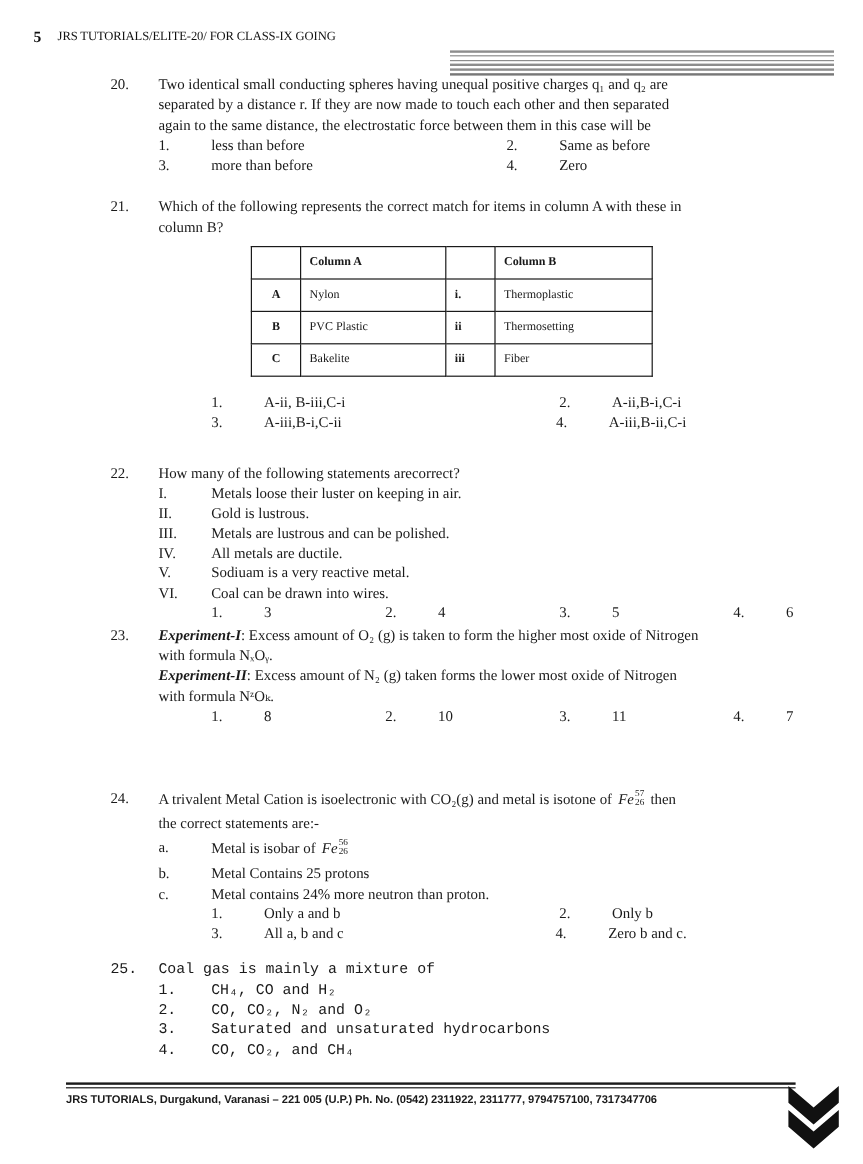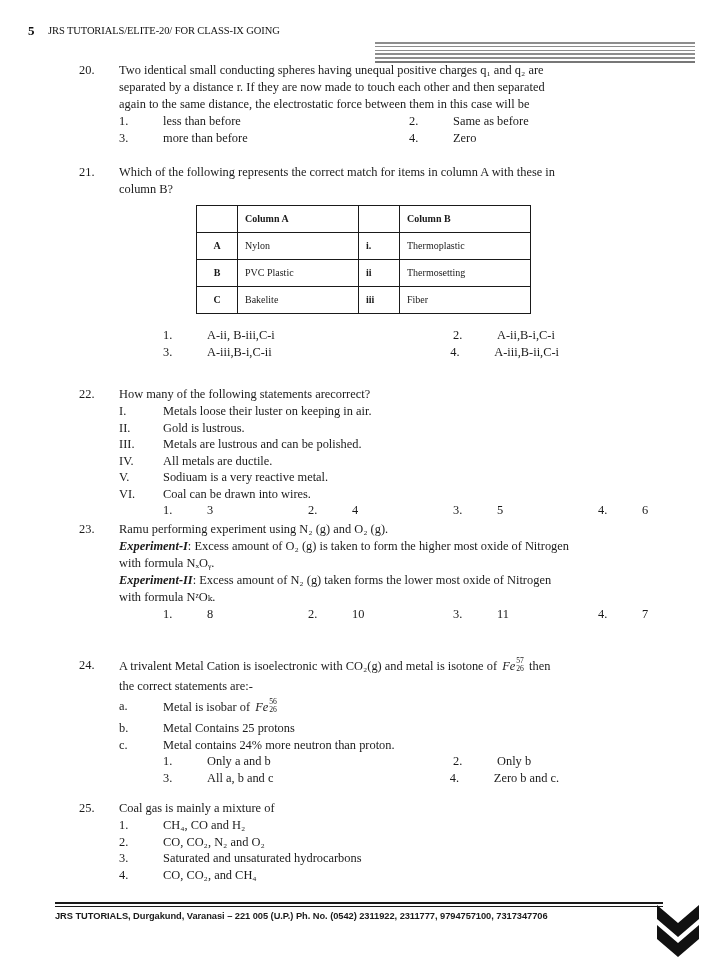--- a/index.html
+++ b/index.html
@@ -65,21 +65,21 @@
     margin-bottom: 2.2px;
   }
   .header-stripes .stripe.thick {
     height: 2.4px;
     background: #777;
   }
 
   
   .qblock {
     position: absolute;
-    left: 4px;
+    left: 17px;
     width: 570px;
   }
   .q-row {
     display: flex;
     align-items: flex-start;
   }
   .q-num {
     width: 40px;
     flex: 0 0 40px;
     text-align: left;
@@ -373,21 +373,20 @@
           </div>
         </div>
       </div>
     </div>
   </div>
 
   <div class="qblock" style="top:521px;">
     <div class="q-row">
       <div class="q-num">23.</div>
       <div class="q-body">
-        <div class="q-stem">Ramu performing experiment using N₂ (g) and O₂ (g).</div>
         <div class="q-stem">
           <span class="bolditalic">Experiment-I</span><span>: Excess amount of O₂ (g) is taken to form the higher most oxide of Nitrogen</span>
         </div>
         <div class="q-stem">with formula NₓOᵧ.</div>
         <div class="q-stem">
           <span class="bolditalic">Experiment-II</span><span>: Excess amount of N₂ (g) taken forms the lower most oxide of Nitrogen</span>
         </div>
         <div class="q-stem">with formula NᶻOₖ.</div>
 
         <div class="opt-grid">
@@ -460,21 +459,21 @@
             <div class="opt-cell">
               <span class="opt-lbl">4.</span>
               <span class="opt-txt">Zero b and c.</span>
             </div>
           </div>
         </div>
       </div>
     </div>
   </div>
 
-  <div class="qblock" style="top:800px;">
+  <div class="qblock" style="top:800px;font-family:Liberation Mono, monospace;">
     <div class="q-row">
       <div class="q-num">25.</div>
       <div class="q-body">
         <div class="q-stem">Coal gas is mainly a mixture of</div>
         <div class="stmt-line">
           <span class="stmt-lbl">1.</span>
           <span class="stmt-txt">CH₄, CO and H₂</span>
         </div>
         <div class="stmt-line">
           <span class="stmt-lbl">2.</span>

